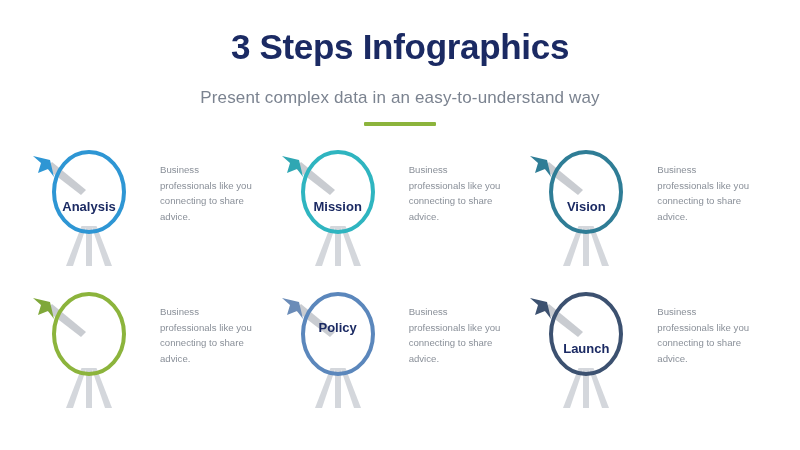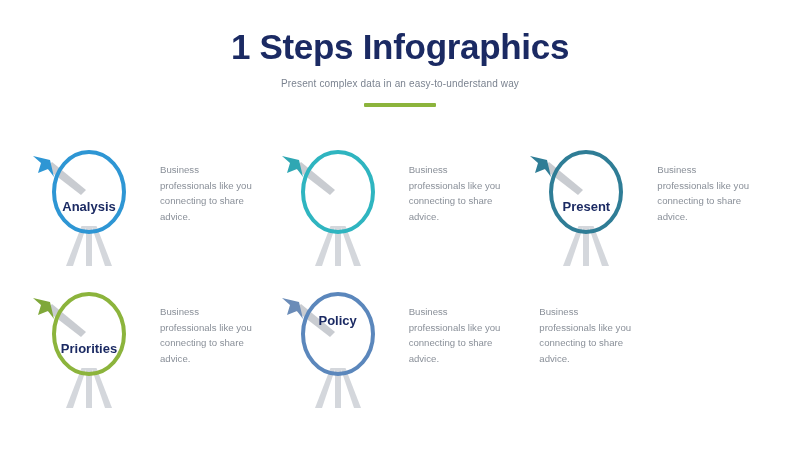--- a/index.html
+++ b/index.html
@@ -29,22 +29,22 @@
   }
   .title {
     font-size: 35px;
     font-weight: bold;
     color: #1b2a63;
     letter-spacing: -0.3px;
     line-height: 1.1;
     margin: 0;
   }
   .subtitle {
-    margin-top: 11px;
-    font-size: 10px;
+    margin-top: 21px;
+    font-size: 17px;
     color: #7b8390;
     letter-spacing: 0.15px;
   }
   .divider-wrap {
     margin-top: 14px;
     display: flex;
     justify-content: center;
   }
   .divider {
     width: 72px;
@@ -85,38 +85,38 @@
     top: 60px;
     width: 118px;
     text-align: center;
     font-size: 13px;
     font-weight: bold;
     color: #1b2a63;
     line-height: 1.12;
     pointer-events: none;
   }
   .step-label.two-line {
-    top: 32px;
+    top: 39px;
   }
   .desc {
     margin-top: 22px;
     margin-left: 12px;
     font-size: 9.6px;
     line-height: 1.62;
     color: #8a9099;
     width: 92px;
   }
 </style>
 </head>
 <body>
 
 <div class="slide">
 
   <div class="header">
-    <div class="title">1 Steps Infographics</div>
+    <div class="title">3 Steps Infographics</div>
     <div class="subtitle">Present complex data in an easy-to-understand way</div>
     <div class="divider-wrap">
       <div class="divider"></div>
     </div>
   </div>
 
   <div class="grid">
       <div class="step">
         <div class="icon-wrap">
           <svg width="118" height="140" viewBox="0 0 118 140">
@@ -136,69 +136,82 @@
       <div class="step">
         <div class="icon-wrap">
           <svg width="118" height="140" viewBox="0 0 118 140">
             <path d="M 56.5 86 L 51.5 86 L 36 126 L 43 126 Z" fill="#d4d7dc"></path>
             <path d="M 56 86 L 62 86 L 62 126 L 56 126 Z" fill="#d4d7dc"></path>
             <path d="M 61.5 86 L 66.5 86 L 82 126 L 75 126 Z" fill="#d4d7dc"></path>
             <path d="M 16 28 L 22 22 L 56 50 L 51 55 Z" fill="#c9ccd1"></path>
             <path d="M 3 16 L 20 20 L 24 37 L 18 29 L 8 33 L 11 23 Z" fill="#2fa7b3"></path>
             <ellipse cx="59" cy="52" rx="35" ry="40" fill="none" stroke="#2fb5c0" stroke-width="4"></ellipse>
           </svg>
+          <div class="step-label">
+            <div>Mission</div>
+          </div>
         </div>
         <div class="desc">Business professionals like you connecting to share advice.</div>
       </div>
       <div class="step">
         <div class="icon-wrap">
           <svg width="118" height="140" viewBox="0 0 118 140">
             <path d="M 56.5 86 L 51.5 86 L 36 126 L 43 126 Z" fill="#d4d7dc"></path>
             <path d="M 56 86 L 62 86 L 62 126 L 56 126 Z" fill="#d4d7dc"></path>
             <path d="M 61.5 86 L 66.5 86 L 82 126 L 75 126 Z" fill="#d4d7dc"></path>
             <path d="M 16 28 L 22 22 L 56 50 L 51 55 Z" fill="#c9ccd1"></path>
             <path d="M 3 16 L 20 20 L 24 37 L 18 29 L 8 33 L 11 23 Z" fill="#2f7d96"></path>
             <ellipse cx="59" cy="52" rx="35" ry="40" fill="none" stroke="#2f7d96" stroke-width="4"></ellipse>
           </svg>
           <div class="step-label">
-            <div>Present</div>
+            <div>Vision</div>
           </div>
         </div>
         <div class="desc">Business professionals like you connecting to share advice.</div>
       </div>
       <div class="step">
         <div class="icon-wrap">
           <svg width="118" height="140" viewBox="0 0 118 140">
             <path d="M 56.5 86 L 51.5 86 L 36 126 L 43 126 Z" fill="#d4d7dc"></path>
             <path d="M 56 86 L 62 86 L 62 126 L 56 126 Z" fill="#d4d7dc"></path>
             <path d="M 61.5 86 L 66.5 86 L 82 126 L 75 126 Z" fill="#d4d7dc"></path>
             <path d="M 16 28 L 22 22 L 56 50 L 51 55 Z" fill="#c9ccd1"></path>
             <path d="M 3 16 L 20 20 L 24 37 L 18 29 L 8 33 L 11 23 Z" fill="#7fa83a"></path>
             <ellipse cx="59" cy="52" rx="35" ry="40" fill="none" stroke="#8cb43c" stroke-width="4"></ellipse>
           </svg>
-          <div class="step-label">
-            <div>Priorities</div>
-          </div>
         </div>
         <div class="desc">Business professionals like you connecting to share advice.</div>
       </div>
       <div class="step">
         <div class="icon-wrap">
           <svg width="118" height="140" viewBox="0 0 118 140">
             <path d="M 56.5 86 L 51.5 86 L 36 126 L 43 126 Z" fill="#d4d7dc"></path>
             <path d="M 56 86 L 62 86 L 62 126 L 56 126 Z" fill="#d4d7dc"></path>
             <path d="M 61.5 86 L 66.5 86 L 82 126 L 75 126 Z" fill="#d4d7dc"></path>
             <path d="M 16 28 L 22 22 L 56 50 L 51 55 Z" fill="#c9ccd1"></path>
             <path d="M 3 16 L 20 20 L 24 37 L 18 29 L 8 33 L 11 23 Z" fill="#6b8cb8"></path>
             <ellipse cx="59" cy="52" rx="35" ry="40" fill="none" stroke="#5b87bc" stroke-width="4"></ellipse>
           </svg>
           <div class="step-label two-line">
             <div>Policy</div>
           </div>
         </div>
         <div class="desc">Business professionals like you connecting to share advice.</div>
       </div>
       <div class="step">
+        <div class="icon-wrap">
+          <svg width="118" height="140" viewBox="0 0 118 140">
+            <path d="M 56.5 86 L 51.5 86 L 36 126 L 43 126 Z" fill="#d4d7dc"></path>
+            <path d="M 56 86 L 62 86 L 62 126 L 56 126 Z" fill="#d4d7dc"></path>
+            <path d="M 61.5 86 L 66.5 86 L 82 126 L 75 126 Z" fill="#d4d7dc"></path>
+            <path d="M 16 28 L 22 22 L 56 50 L 51 55 Z" fill="#c9ccd1"></path>
+            <path d="M 3 16 L 20 20 L 24 37 L 18 29 L 8 33 L 11 23 Z" fill="#3c5170"></path>
+            <ellipse cx="59" cy="52" rx="35" ry="40" fill="none" stroke="#3c5170" stroke-width="4"></ellipse>
+          </svg>
+          <div class="step-label">
+            <div>Launch</div>
+          </div>
+        </div>
         <div class="desc">Business professionals like you connecting to share advice.</div>
       </div>
     </div>
 
 </div>
 
 </body></html>

